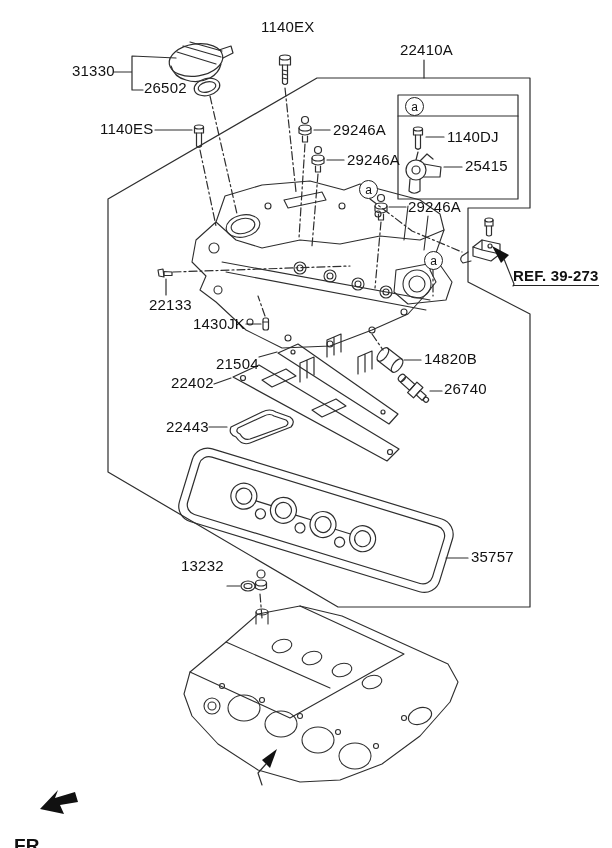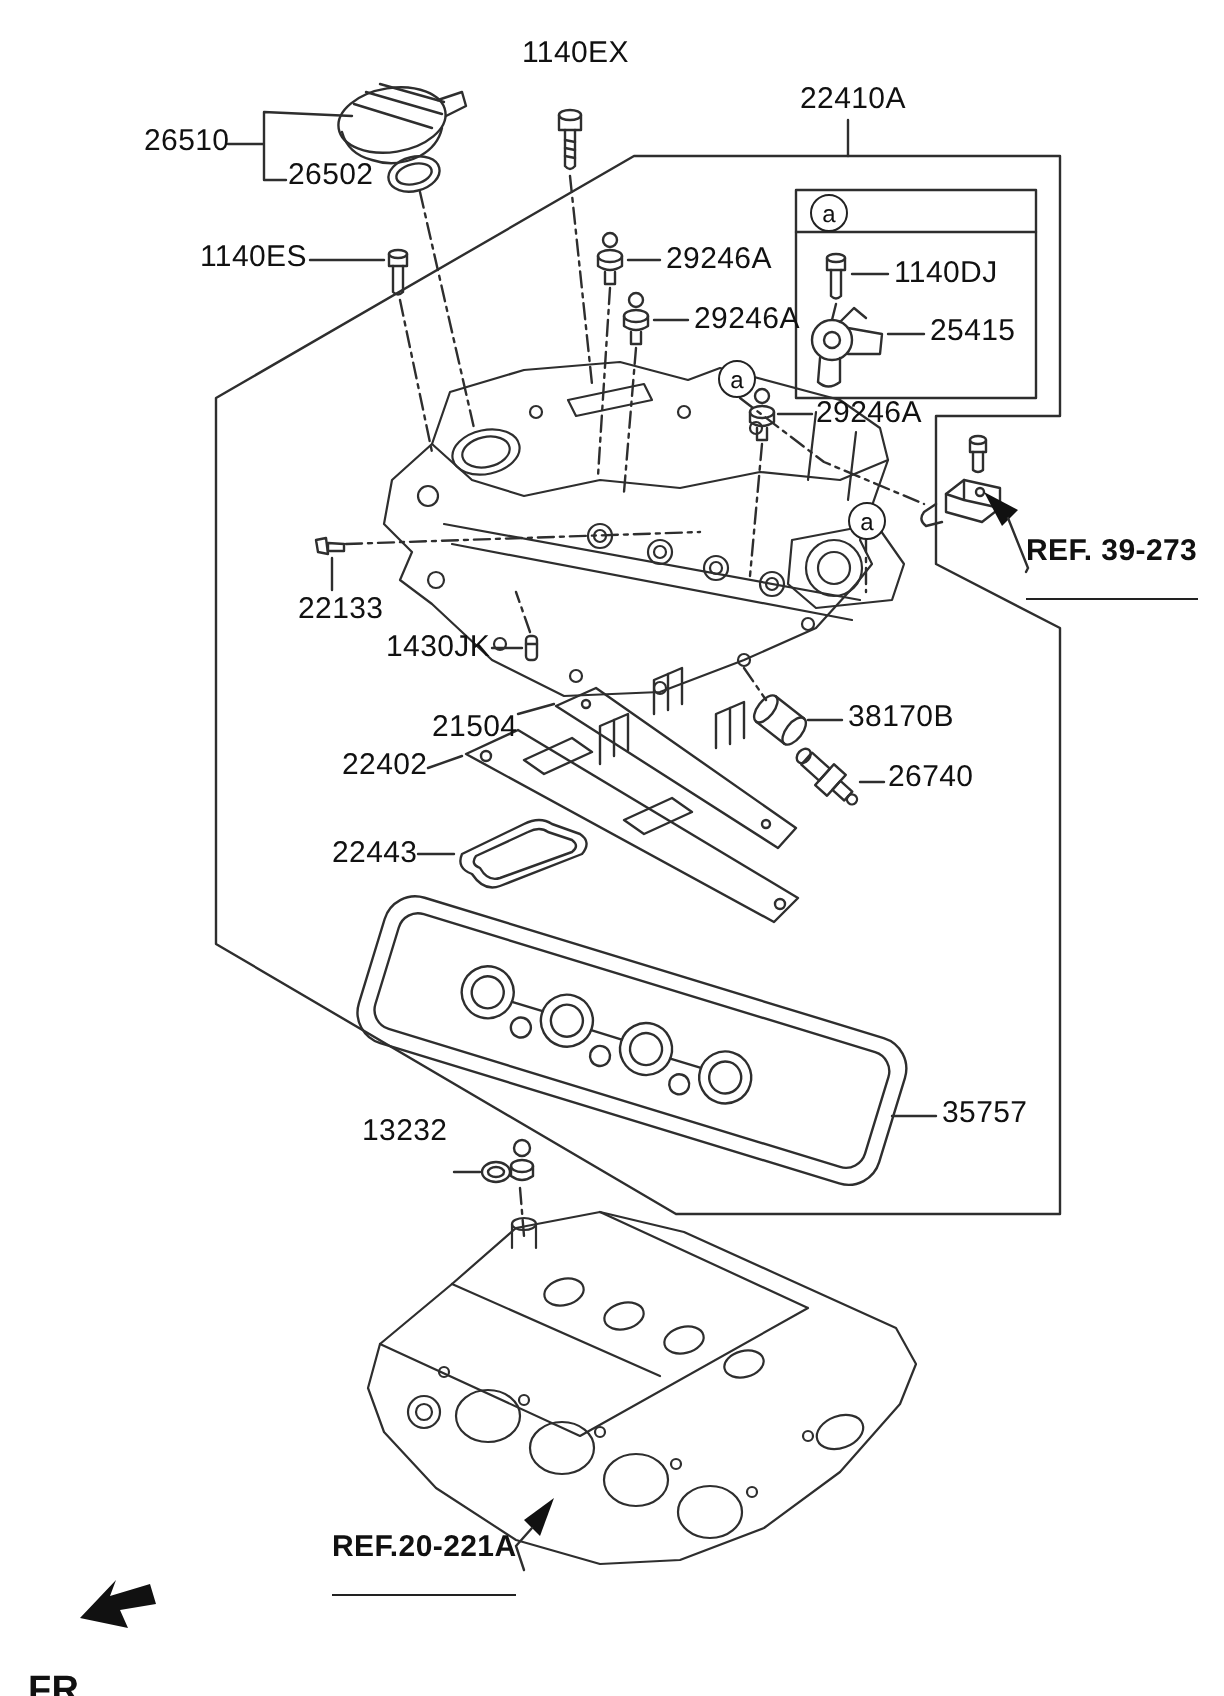--- a/index.html
+++ b/index.html
@@ -5,21 +5,21 @@
   html,body{margin:0;padding:0;background:#ffffff;}
   .canvas{
     position:relative;width:612px;height:848px;background:#ffffff;
     font-family:"Liberation Sans", sans-serif;overflow:hidden;
   }
   svg{position:absolute;left:0;top:0;}
   .lbl{
     position:absolute;font-size:15px;color:#111;white-space:nowrap;
     letter-spacing:0.2px;line-height:1;
   }
-  .ref{font-weight:700;border-bottom:1.6px solid #222;padding-bottom:16px;}
+  .ref{font-weight:700;border-bottom:1.6px solid #222;padding-bottom:2px;}
   .fr{font-weight:700;font-size:19px;margin-top:36px;}
   .circle-a{
     position:absolute;width:17px;height:17px;border:1.4px solid #222;
     border-radius:50%;display:flex;align-items:center;justify-content:center;
     font-size:12px;color:#111;background:#fff;line-height:1;
   }
 </style>
 </head>
 <body>
 
@@ -268,40 +268,39 @@
         <line x1="173" y1="272" x2="350" y2="266"></line>
         <line x1="265" y1="316" x2="258" y2="296"></line>
         <line x1="372" y1="334" x2="383" y2="350"></line>
         <line x1="433" y1="268" x2="433" y2="296"></line>
         <path d="M370,199 L412,231 L462,252"></path>
         <line x1="260" y1="594" x2="262" y2="618"></line>
       </g>
     </g>
   </svg>
 
-  <div class="lbl" style="left:72px;top:63px">26510</div>
+  <div class="lbl" style="left:72px;top:63px">31330</div>
   <div class="lbl" style="left:144px;top:80px">26502</div>
   <div class="lbl" style="left:261px;top:19px">1140EX</div>
   <div class="lbl" style="left:100px;top:121px">1140ES</div>
   <div class="lbl" style="left:400px;top:42px">22410A</div>
   <div class="lbl" style="left:447px;top:129px">1140DJ</div>
   <div class="lbl" style="left:465px;top:158px">25415</div>
   <div class="lbl" style="left:333px;top:122px">29246A</div>
   <div class="lbl" style="left:347px;top:152px">29246A</div>
   <div class="lbl" style="left:408px;top:199px">29246A</div>
   <div class="lbl ref" style="left:513px;top:268px">REF. 39-273</div>
   <div class="lbl" style="left:149px;top:297px">22133</div>
   <div class="lbl" style="left:193px;top:316px">1430JK</div>
   <div class="lbl" style="left:216px;top:356px">21504</div>
   <div class="lbl" style="left:171px;top:375px">22402</div>
   <div class="lbl" style="left:166px;top:419px">22443</div>
-  <div class="lbl" style="left:424px;top:351px">38170B</div>
+  <div class="lbl" style="left:424px;top:351px">14820B</div>
   <div class="lbl" style="left:444px;top:381px">26740</div>
   <div class="lbl" style="left:471px;top:549px">35757</div>
   <div class="lbl" style="left:181px;top:558px">13232</div>
-  <div class="lbl ref" style="left:166px;top:766px">REF.20-221A</div>
   <div class="lbl fr" style="left:14px;top:800px">FR.</div>
 
   <div class="circle-a" style="left:405px;top:97px">a</div>
   <div class="circle-a" style="left:359px;top:180px">a</div>
   <div class="circle-a" style="left:424px;top:251px">a</div>
 
 </div>
 
 </body></html>

